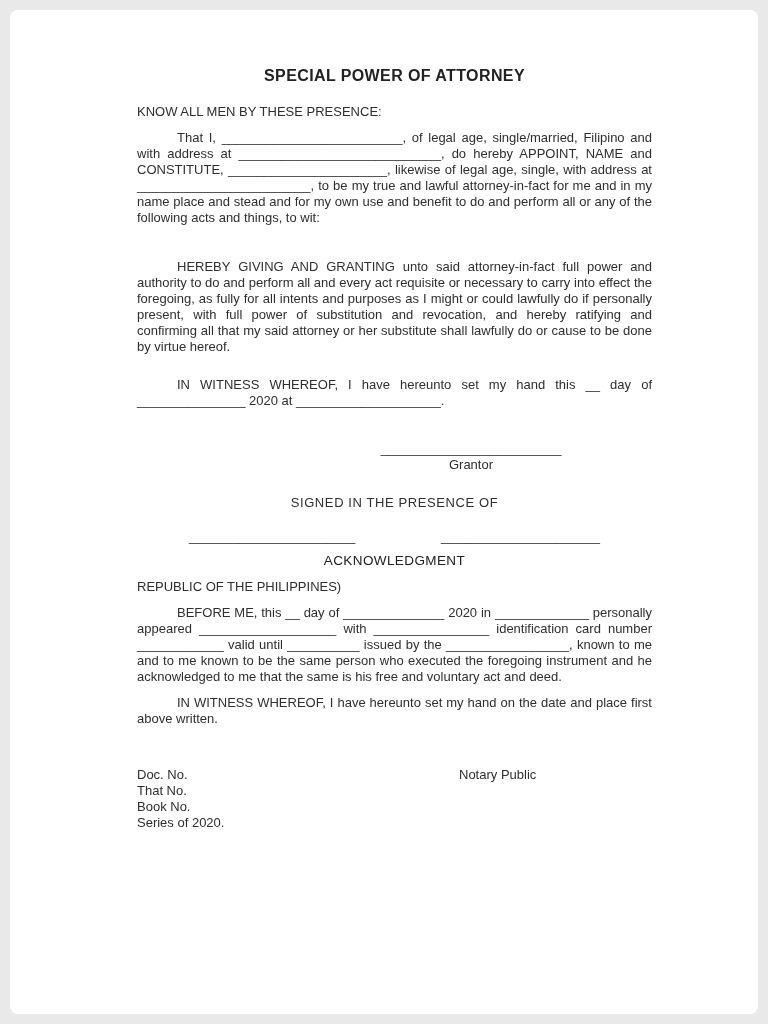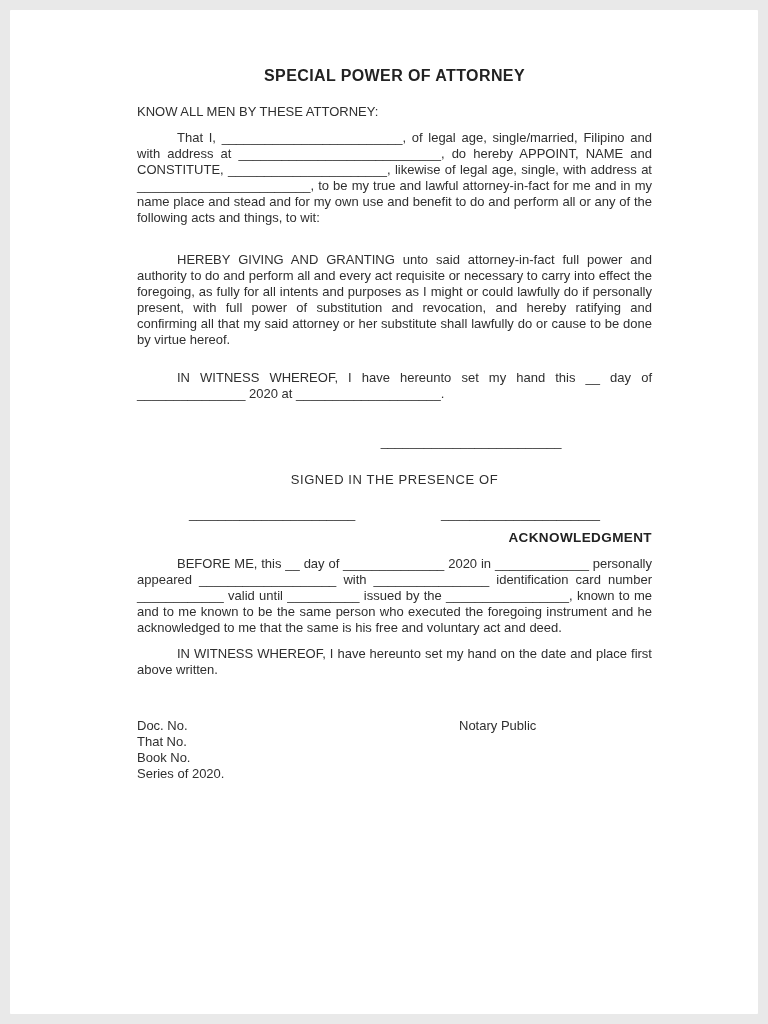--- a/index.html
+++ b/index.html
@@ -14,21 +14,21 @@
     background: #e9e9e9;
     overflow: hidden;
   }
   .sheet {
     position: absolute;
     left: 10px;
     top: 10px;
     width: 748px;
     height: 1004px;
     background: #ffffff;
-    border-radius: 1px;
+    border-radius: 8px;
     box-sizing: border-box;
   }
   .content {
     position: absolute;
     left: 127px;
     right: 106px;
     top: 0;
     color: #2f2f2f;
     font-size: 13px;
     line-height: 16px;
@@ -50,21 +50,21 @@
     text-indent: 40px;
   }
   .para-appointment { margin-top: 10px; }
   .quote-block {
     margin-top: 18px;
     margin-left: 44px;
     margin-right: 40px;
     text-align: justify;
     text-indent: 48px;
   }
-  .para-granting { margin-top: 26px; }
+  .para-granting { margin-top: 33px; }
   .para-witness { margin-top: 22px; }
   .signature-block {
     margin-top: 32px;
     margin-left: 228px;
     width: 212px;
     text-align: center;
   }
   .signature-block .sig-line { white-space: nowrap; }
   .presence-heading {
     margin-top: 22px;
@@ -72,22 +72,22 @@
     letter-spacing: 0.6px;
   }
   .witness-row {
     margin-top: 18px;
     display: flex;
     justify-content: space-between;
     padding: 0 52px;
   }
   .ack-heading {
     margin-top: 8px;
-    text-align: right;
-    font-weight: bold;
+    text-align: center;
+    font-weight: normal;
     font-size: 13.5px;
     letter-spacing: 0.4px;
     color: #222;
   }
   .republic-line { margin-top: 10px; }
   .ss-line { margin-top: 0; }
   .para-before-me { margin-top: 10px; }
   .para-closing { margin-top: 10px; }
   .footer {
     position: relative;
@@ -102,42 +102,44 @@
 </style>
 </head>
 <body>
 
 <div class="canvas">
   <div class="sheet">
     <div class="content">
 
       <div class="doc-title">SPECIAL POWER OF ATTORNEY</div>
 
-      <div class="opening">KNOW ALL MEN BY THESE ATTORNEY:</div>
+      <div class="opening">KNOW ALL MEN BY THESE PRESENCE:</div>
 
       <div class="para para-appointment">That I, _________________________, of legal age, single/married, Filipino and with address at ____________________________, do hereby APPOINT, NAME and CONSTITUTE, ______________________, likewise of legal age, single, with address at ________________________, to be my true and lawful attorney-in-fact for me and in my name place and stead and for my own use and benefit to do and perform all or any of the following acts and things, to wit:</div>
 
 
       <div class="para para-granting">HEREBY GIVING AND GRANTING unto said attorney-in-fact full power and authority to do and perform all and every act requisite or necessary to carry into effect the foregoing, as fully for all intents and purposes as I might or could lawfully do if personally present, with full power of substitution and revocation, and hereby ratifying and confirming all that my said attorney or her substitute shall lawfully do or cause to be done by virtue hereof.</div>
 
       <div class="para para-witness">IN WITNESS WHEREOF, I have hereunto set my hand this __ day of _______________ 2020 at ____________________.</div>
 
       <div class="signature-block">
         <div class="sig-line">_________________________</div>
+        <div>Grantor</div>
       </div>
 
       <div class="presence-heading">SIGNED IN THE PRESENCE OF</div>
 
       <div class="witness-row">
         <span>_______________________</span>
         <span>______________________</span>
       </div>
 
       <div class="ack-heading">ACKNOWLEDGMENT</div>
 
+      <div class="republic-line">REPUBLIC OF THE PHILIPPINES)</div>
 
       <div class="para para-before-me">BEFORE ME, this __ day of ______________ 2020 in _____________ personally appeared ___________________ with ________________ identification card number ____________ valid until __________ issued by the _________________, known to me and to me known to be the same person who executed the foregoing instrument and he acknowledged to me that the same is his free and voluntary act and deed.</div>
 
       <div class="para para-closing">IN WITNESS WHEREOF, I have hereunto set my hand on the date and place first above written.</div>
 
       <div class="footer">
         <div class="footer-line">Doc. No.</div>
         <div class="footer-line">That No.</div>
         <div class="footer-line">Book No.</div>
         <div class="footer-line">Series of 2020.</div>

